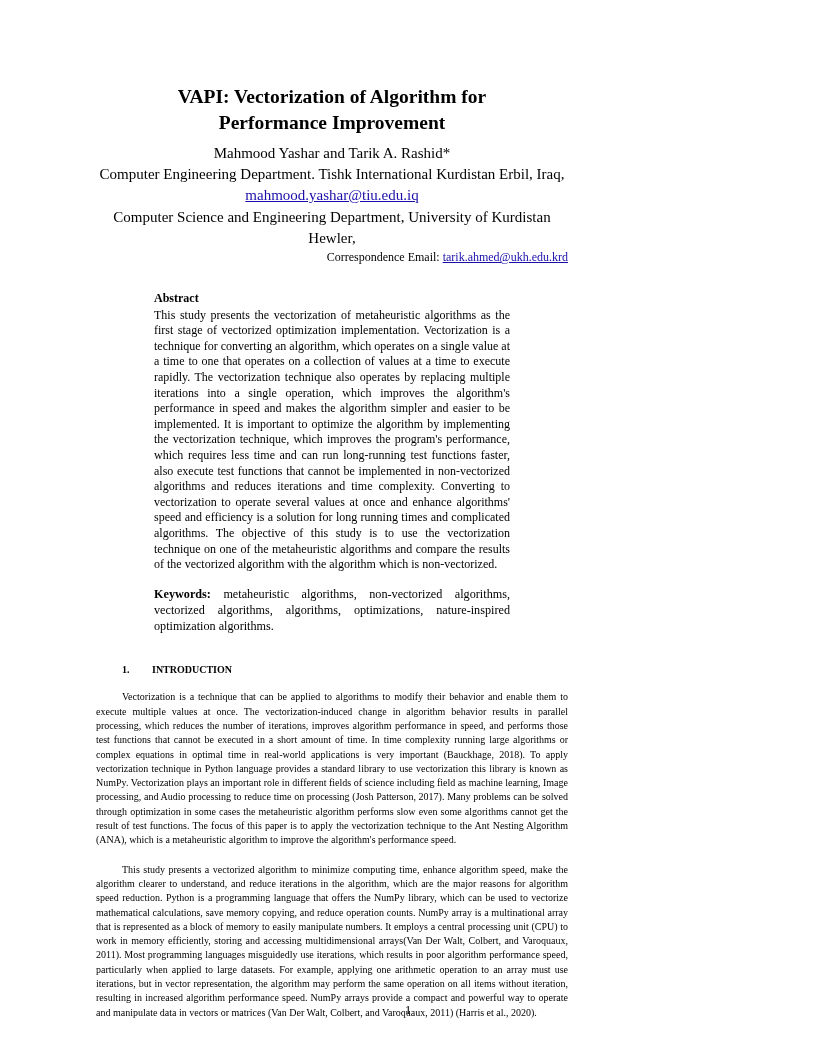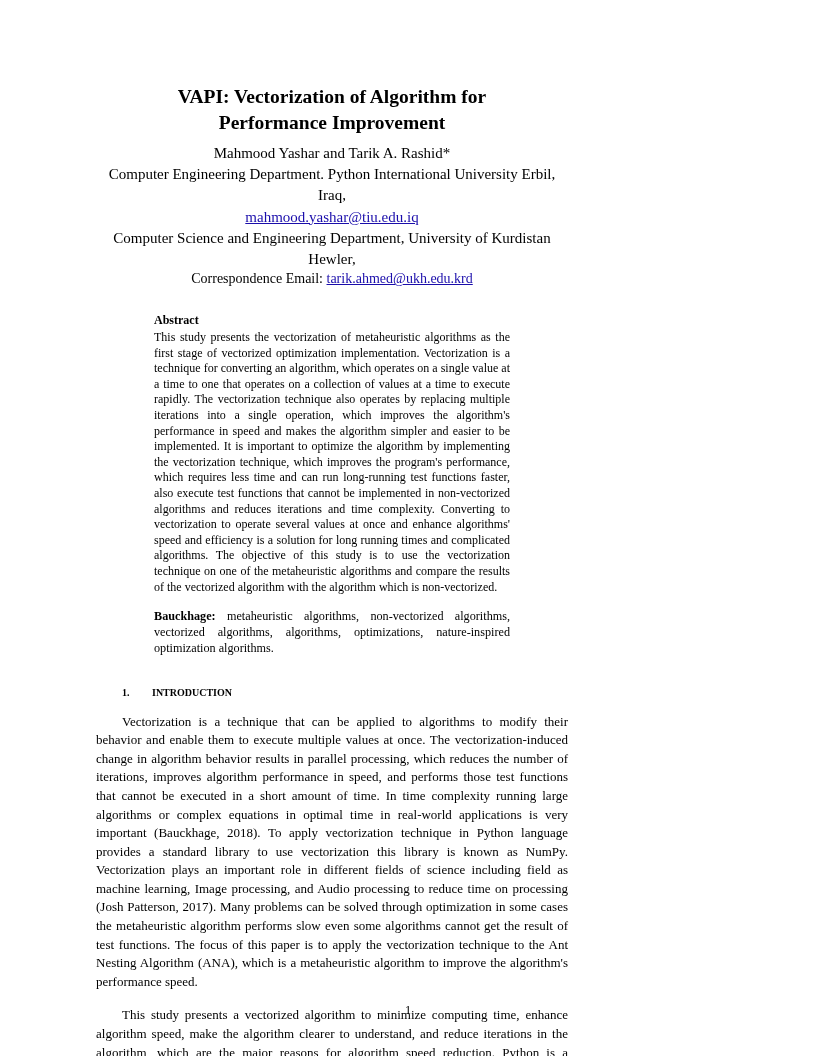--- a/index.html
+++ b/index.html
@@ -36,22 +36,22 @@
     margin-top: 6px;
   }
   .authors .line {
     display: block;
   }
   .maillink {
     color: #1a0dab;
     text-decoration: underline;
   }
   .corr {
-    text-align: center;
-    font-size: 14px;
+    text-align: right;
+    font-size: 12px;
     margin-top: 1px;
   }
   .abstract-block {
     margin: 26px 58px 0 58px;
     font-size: 12px;
     line-height: 1.30;
     text-align: justify;
   }
   .abstract-head {
     font-weight: bold;
@@ -69,21 +69,21 @@
   .section-head {
     margin: 30px 0 0 26px;
     font-size: 10px;
     font-weight: bold;
   }
   .section-head .num {
     display: inline-block;
     width: 30px;
   }
   .body-par {
-    font-size: 13px;
+    font-size: 10px;
     line-height: 1.43;
     text-align: justify;
     text-indent: 26px;
     margin-top: 15px;
   }
   .pagenum {
     position: absolute;
     bottom: 38px;
     left: 0;
     width: 816px;
@@ -93,37 +93,37 @@
 </style>
 </head>
 <body>
 
 <div class="page">
 
   <div class="title">VAPI: Vectorization of Algorithm for Performance Improvement</div>
 
   <div class="authors">
     <span class="line">Mahmood Yashar and Tarik A. Rashid*</span>
-    <span class="line">Computer Engineering Department. Python International University Erbil, Iraq,</span>
+    <span class="line">Computer Engineering Department. Tishk International Kurdistan Erbil, Iraq,</span>
     <span class="line"><span class="maillink">mahmood.yashar@tiu.edu.iq</span></span>
     <span class="line">Computer Science and Engineering Department, University of Kurdistan Hewler,</span>
   </div>
 
   <div class="corr">
     <span>Correspondence Email:</span>
     <span class="maillink">tarik.ahmed@ukh.edu.krd</span>
   </div>
 
   <div class="abstract-block">
     <div class="abstract-head">Abstract</div>
     <div>This study presents the vectorization of metaheuristic algorithms as the first stage of vectorized optimization implementation. Vectorization is a technique for converting an algorithm, which operates on a single value at a time to one that operates on a collection of values at a time to execute rapidly. The vectorization technique also operates by replacing multiple iterations into a single operation, which improves the algorithm's performance in speed and makes the algorithm simpler and easier to be implemented. It is important to optimize the algorithm by implementing the vectorization technique, which improves the program's performance, which requires less time and can run long-running test functions faster, also execute test functions that cannot be implemented in non-vectorized algorithms and reduces iterations and time complexity. Converting to vectorization to operate several values at once and enhance algorithms' speed and efficiency is a solution for long running times and complicated algorithms. The objective of this study is to use the vectorization technique on one of the metaheuristic algorithms and compare the results of the vectorized algorithm with the algorithm which is non-vectorized.</div>
   </div>
 
   <div class="keywords">
-    <b>Bauckhage:</b>
+    <b>Keywords:</b>
     <span>metaheuristic algorithms, non-vectorized algorithms, vectorized algorithms, algorithms, optimizations, nature-inspired optimization algorithms.</span>
   </div>
 
   <div class="section-head">
     <span class="num">1.</span><span>INTRODUCTION</span>
   </div>
 
   <div class="body-par">Vectorization is a technique that can be applied to algorithms to modify their behavior and enable them to execute multiple values at once.  The vectorization-induced change in algorithm behavior results in parallel processing, which reduces the number of iterations, improves algorithm performance in speed, and performs those test functions that cannot be executed in a short amount of time. In time complexity running large algorithms or complex equations in optimal time in real-world applications is very important (Bauckhage, 2018). To apply vectorization technique in Python language provides a standard library to use vectorization this library is known as NumPy. Vectorization plays an important role in different fields of science including field as machine learning, Image processing, and Audio processing to reduce time on processing (Josh Patterson, 2017). Many problems can be solved through optimization in some cases the metaheuristic algorithm performs slow even some algorithms cannot get the result of test functions. The focus of this paper is to apply the vectorization technique to the Ant Nesting Algorithm (ANA), which is a metaheuristic algorithm to improve the algorithm's performance speed.</div>
   <div class="body-par">This study presents a vectorized algorithm to minimize computing time, enhance algorithm speed, make the algorithm clearer to understand, and reduce iterations in the algorithm, which are the major reasons for algorithm speed reduction. Python is a programming language that offers the NumPy library, which can be used to vectorize mathematical calculations, save memory copying, and reduce operation counts. NumPy array is a multinational array that is represented as a block of memory to easily manipulate numbers. It employs a central processing unit (CPU) to work in memory efficiently, storing and accessing multidimensional arrays(Van Der Walt, Colbert, and Varoquaux, 2011). Most programming languages misguidedly use iterations, which results in poor algorithm performance speed, particularly when applied to large datasets. For example, applying one arithmetic operation to an array must use iterations, but in vector representation, the algorithm may perform the same operation on all items without iteration, resulting in increased algorithm performance speed. NumPy arrays provide a compact and powerful way to operate and manipulate data in vectors or matrices (Van Der Walt, Colbert, and Varoquaux, 2011) (Harris et al., 2020).</div>
 

